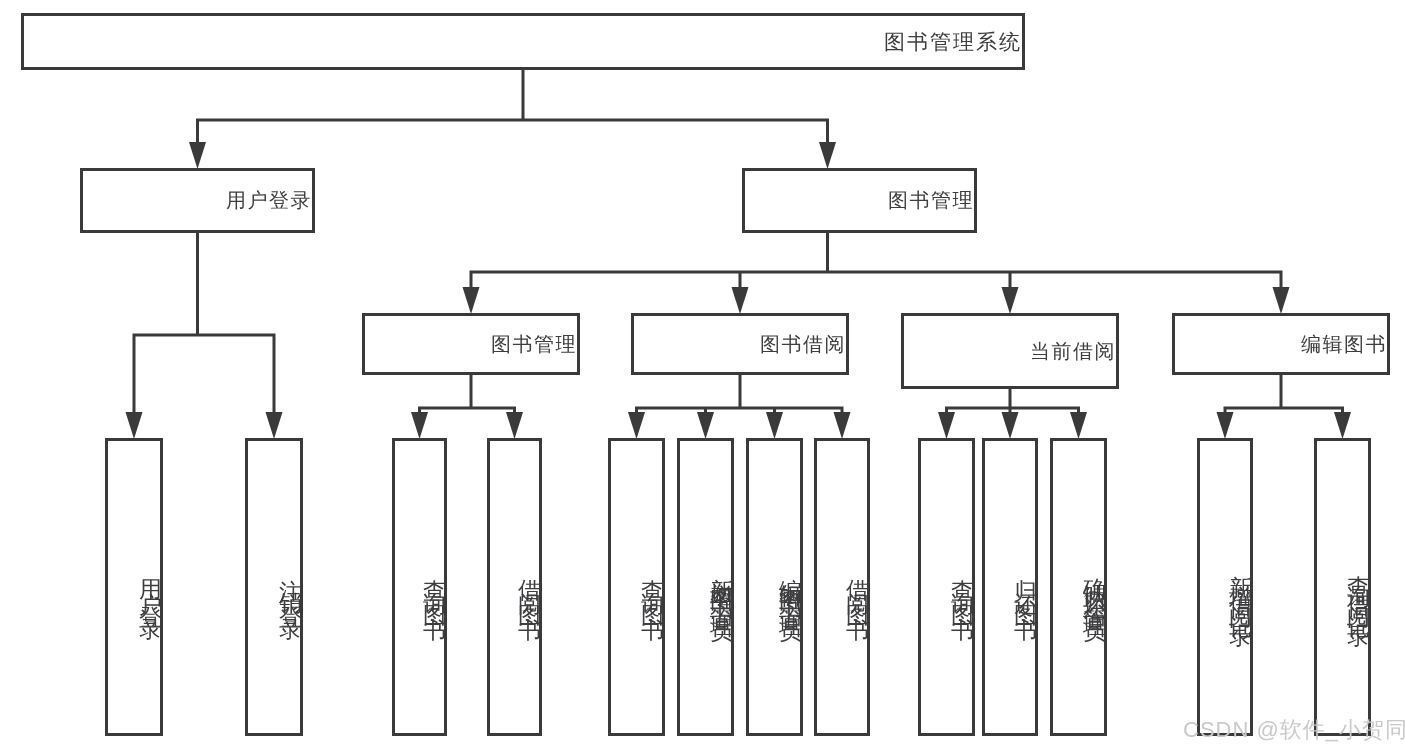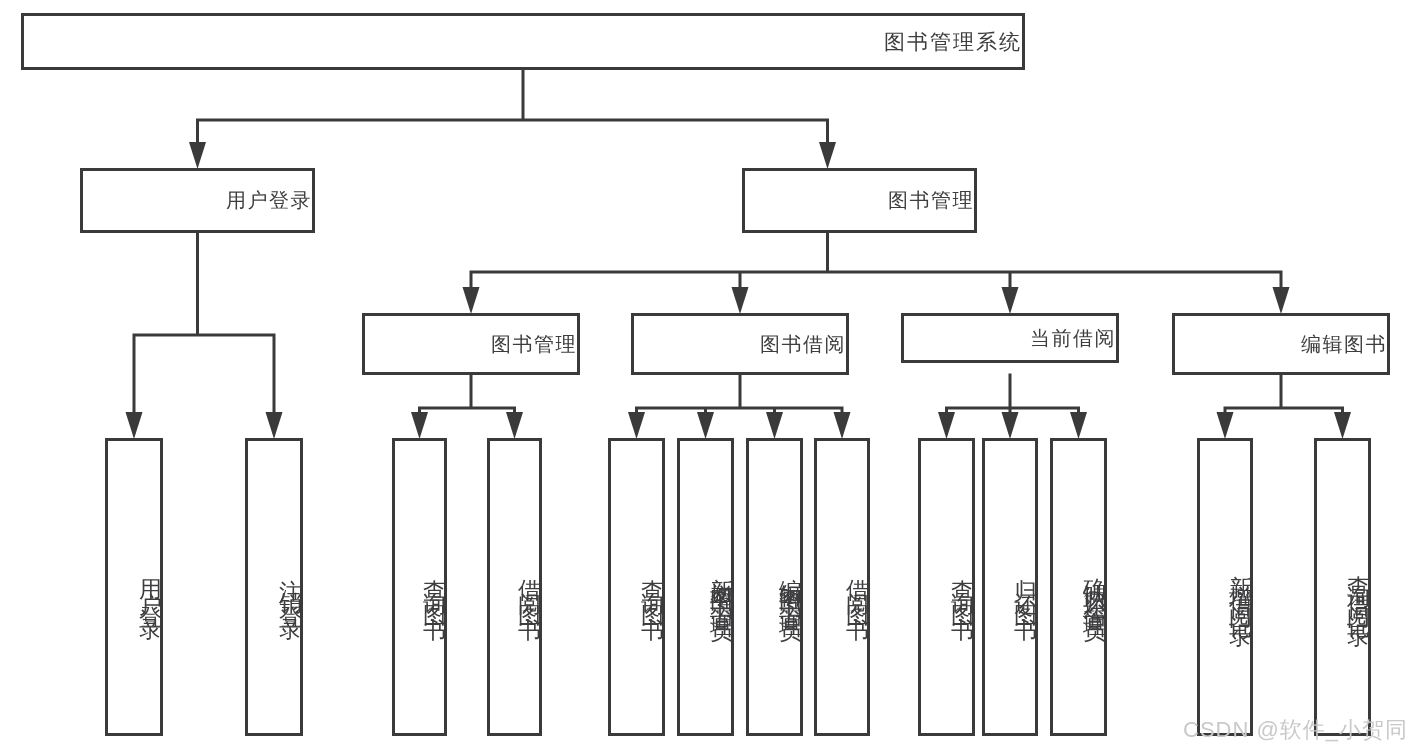--- a/index.html
+++ b/index.html
@@ -103,21 +103,21 @@
     </div>
     <div class="node h" style="left: 710px; top: 168px; width: 235px; height: 65px; border-color: rgb(58, 58, 58); margin-left: 32px;">
       <span class="label">图书管理</span>
     </div>
     <div class="node h" style="left: 362px; top: 313px; width: 218px; height: 62px; border-color: rgb(58, 58, 58);">
       <span class="label">图书管理</span>
     </div>
     <div class="node h" style="left: 631px; top: 313px; width: 218px; height: 62px; border-color: rgb(58, 58, 58);">
       <span class="label">图书借阅</span>
     </div>
-    <div class="node h" style="left: 901px; top: 313px; width: 218px; height: 50px; border-color: rgb(58, 58, 58);">
+    <div class="node h" style="left: 901px; top: 313px; width: 218px; height: 76px; border-color: rgb(58, 58, 58);">
       <span class="label">当前借阅</span>
     </div>
     <div class="node h" style="left: 1172px; top: 313px; width: 218px; height: 62px; border-color: rgb(58, 58, 58);">
       <span class="label">编辑图书</span>
     </div>
     <div class="node v" style="left: 105px; top: 438px; width: 58px; height: 298px; border-color: rgb(58, 58, 58);">
       <span class="label" style="letter-spacing: 13px;">用户登录</span>
     </div>
     <div class="node v" style="left: 245px; top: 438px; width: 58px; height: 298px; border-color: rgb(58, 58, 58);">
       <span class="label" style="letter-spacing: 13px;">注销登录</span>

